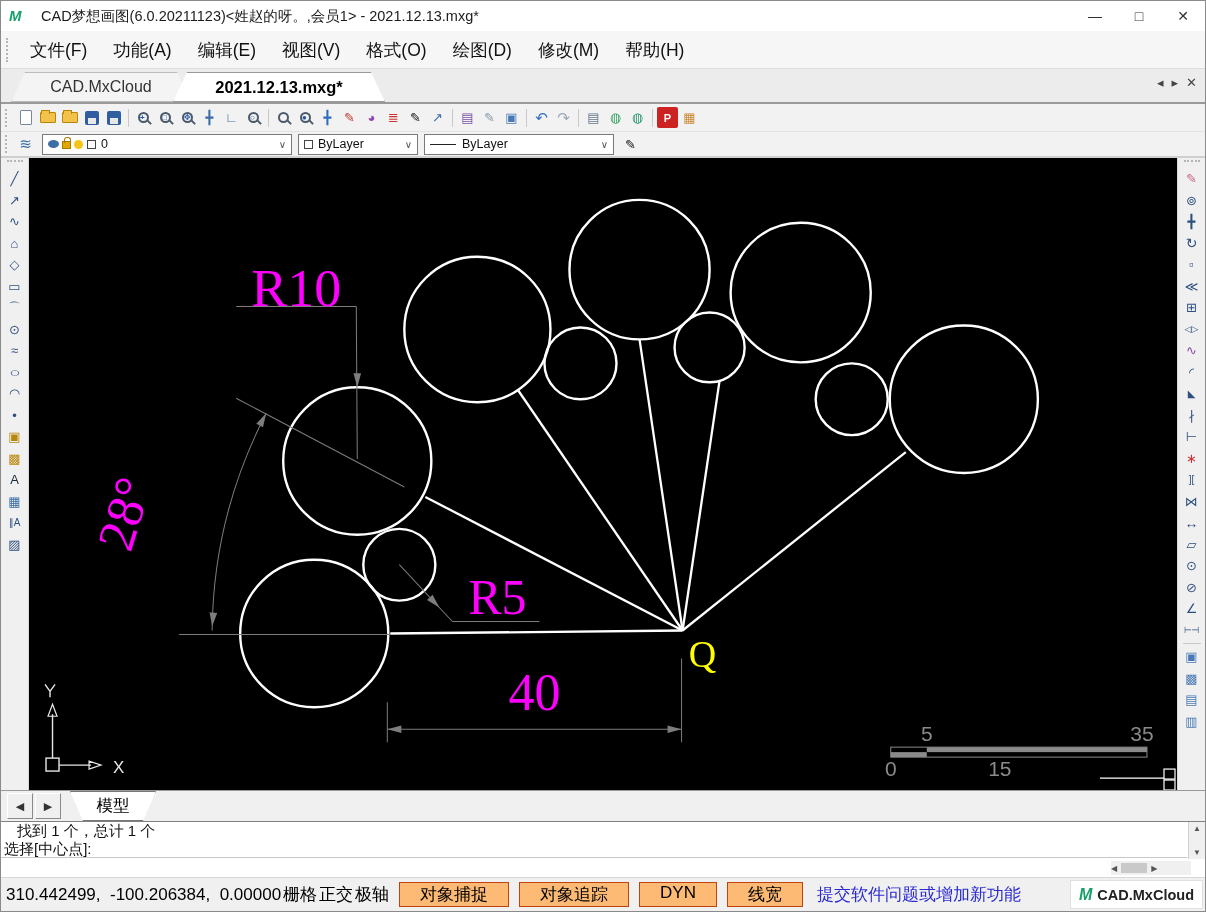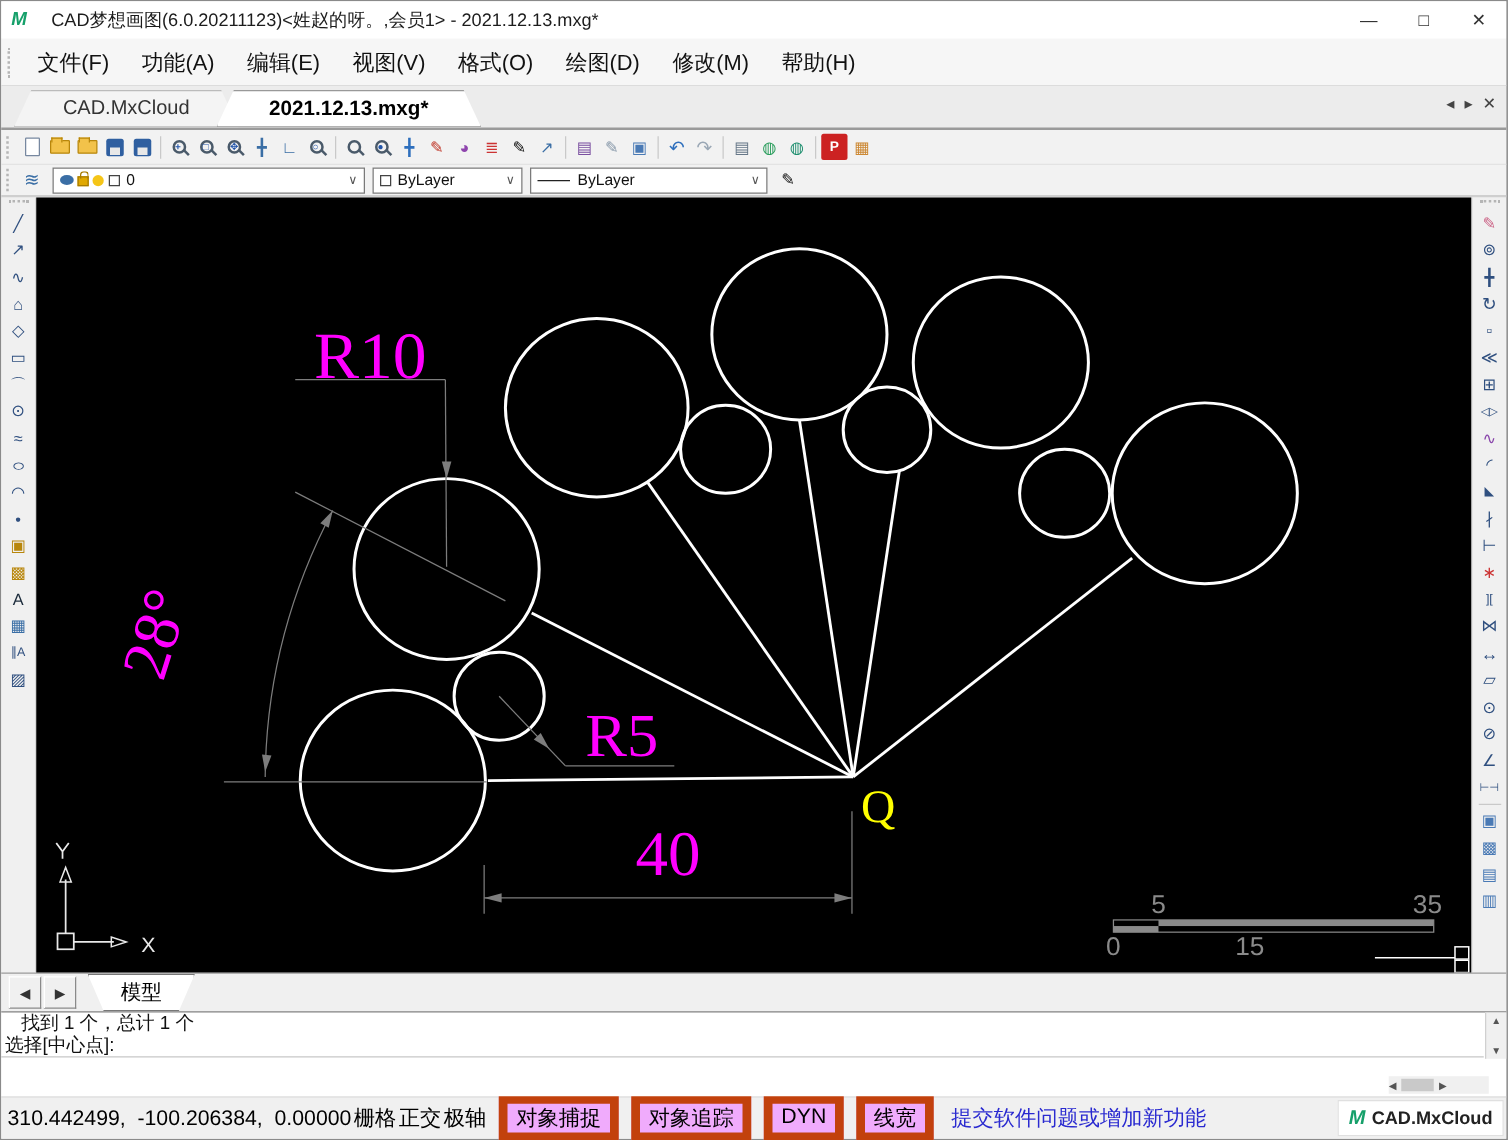--- a/index.html
+++ b/index.html
@@ -66,38 +66,38 @@
 
   
   .modelbar { height:31px; background:#f0f0f0; border-top:1px solid #9a9a9a; display:flex; align-items:stretch; flex:0 0 auto; }
   .mb-btn { width:26px; display:flex; align-items:center; justify-content:center; font-size:11px; color:#333;
     background:#f0f0f0; border:1px solid #fff; border-right-color:#8a8a8a; border-bottom-color:#8a8a8a; margin:2px 1px; }
   .model-tab { width:86px; background:#ffffff; display:flex; align-items:center; justify-content:center;
     font-size:16.5px; color:#000; clip-path:polygon(0 0, 100% 0, calc(100% - 13px) 100%, 13px 100%);
     box-shadow:inset 0 0 0 1px #777; margin-left:8px; }
 
   
-  .cmdwin { height:68px; background:#fff; border-top:1px solid #808080; position:relative; font-size:15px; color:#111; flex:0 0 auto; }
+  .cmdwin { height:56px; background:#fff; border-top:1px solid #808080; position:relative; font-size:15px; color:#111; flex:0 0 auto; }
   .cmd-hist { position:absolute; left:0; right:18px; top:0; height:36px; border-bottom:1px solid #c8c8c8; overflow:hidden; }
   .cmd-line1 { padding-left:16px; line-height:18px; }
   .cmd-line2 { padding-left:3px; line-height:18px; }
   .cmd-input { position:absolute; left:0; right:96px; bottom:0; height:19px; display:flex; align-items:center; }
   .cmd-prompt { font-size:9px; color:#333; margin:0 3px 0 3px; }
   .caret { width:2px; height:13px; background:#000; animation:blink 1s steps(1) infinite; }
   @keyframes blink { 50% { opacity:0; } }
   .vscroll { position:absolute; right:0; top:0; width:17px; height:37px; background:#f0f0f0; border-left:1px solid #d0d0d0;
     display:flex; flex-direction:column; justify-content:space-between; align-items:center; font-size:8px; color:#555; padding:2px 0; }
   .hscroll { position:absolute; right:14px; bottom:2px; width:80px; height:14px; background:#f0f0f0; display:flex; align-items:center; font-size:8px; color:#555; }
   .hthumb { width:26px; height:10px; background:#c9c9c9; margin:0 4px; }
 
   
   .statusbar { height:34px; background:#f0f0f0; border-top:1px solid #d8d8d8; display:flex; align-items:center; font-size:17px; color:#000; flex:0 0 auto; }
   .coords { margin-left:5px; white-space:pre; }
   .mode { margin-left:2px; }
-  .toggle { border:7px solid #c2410c; padding:0px 7px; margin-left:10px; background:#f0abfc; }
+  .toggle { border:1px solid #c2410c; padding:0px 20px; margin-left:10px; background:#fdba74; }
   .status-link { color:#2a2ad0; margin-left:14px; }
   .brand { margin-left:auto; margin-right:2px; background:#ffffff; height:29px; display:flex; align-items:center; padding:0 8px; border:1px solid #e0e0e0; }
   .brand-logo { color:#16a06a; font-weight:bold; font-style:italic; font-size:16px; margin-right:5px; }
   .brand-text { font-size:14.5px; color:#222; font-weight:600; }
 </style>
 </head>
 <body>
 
 <div id="app">
 

